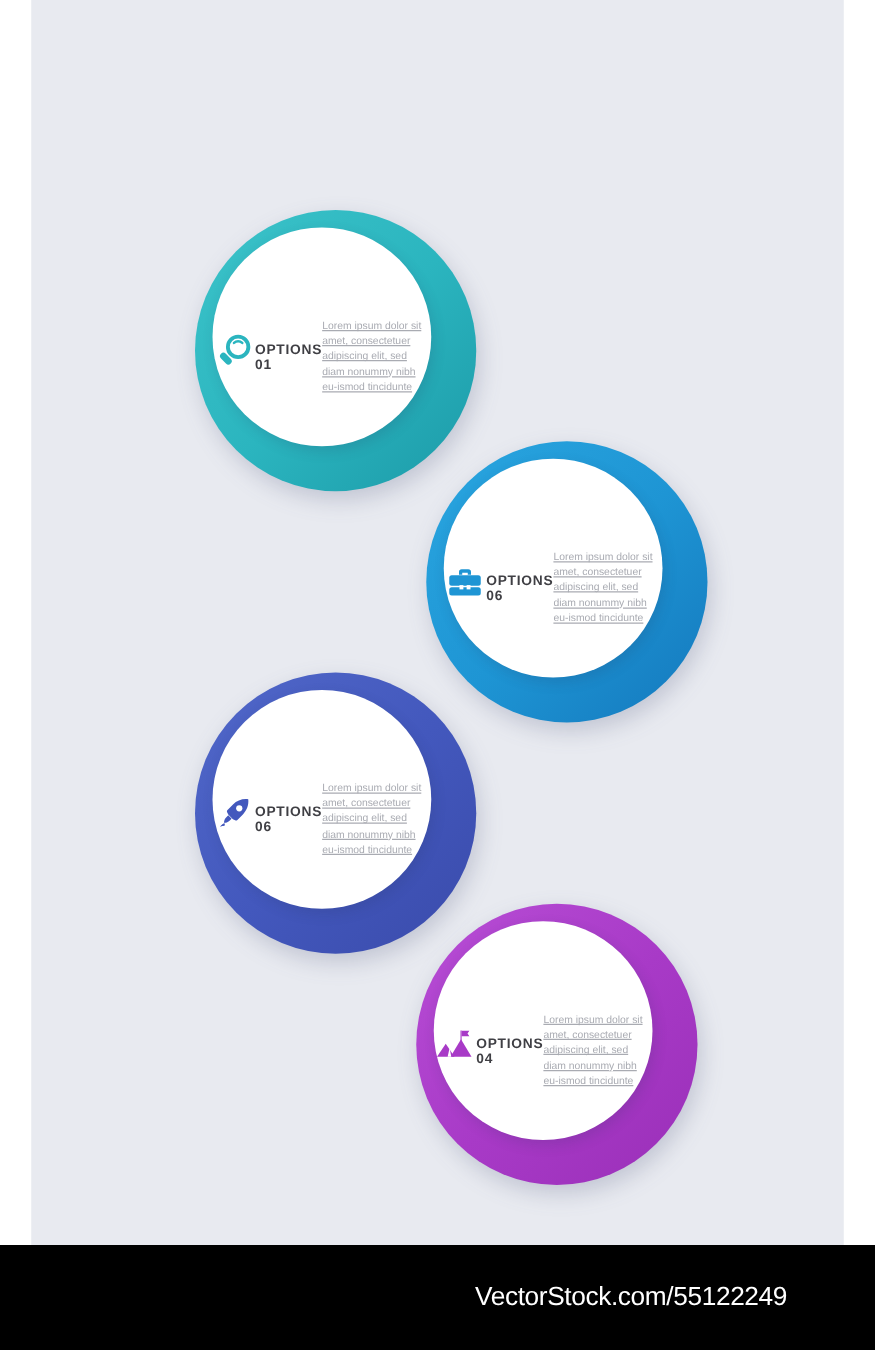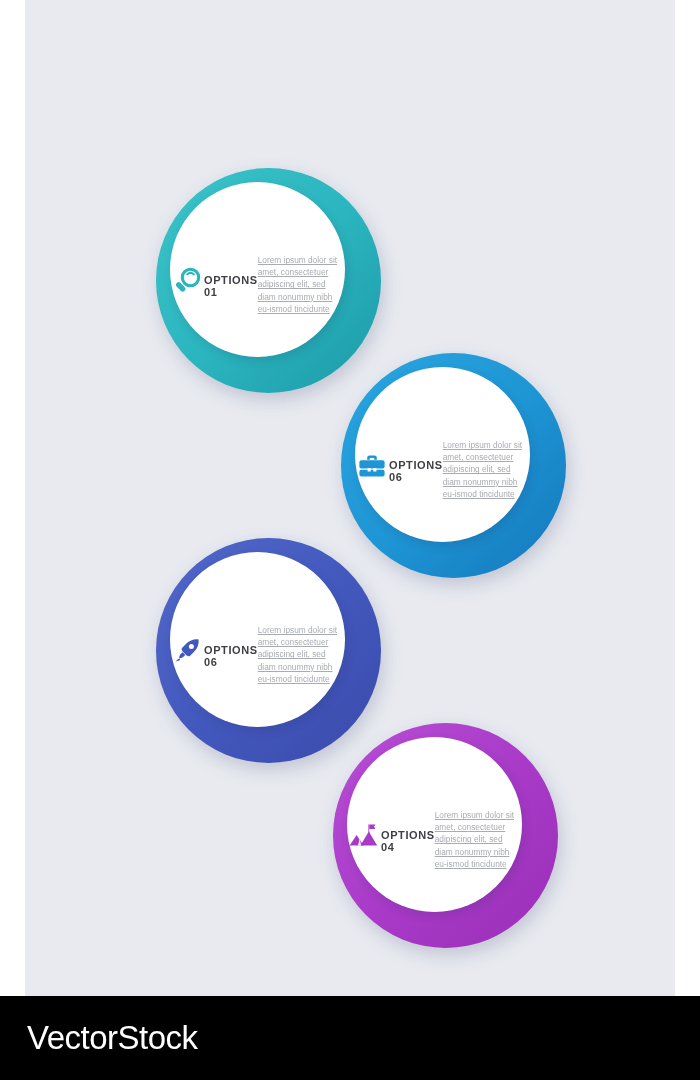--- a/index.html
+++ b/index.html
@@ -225,16 +225,16 @@
           </svg>
         </span>
         <div class="node-title">OPTIONS 04</div>
         <div class="node-desc">Lorem ipsum dolor sit amet, consectetuer adipiscing elit, sed diam nonummy nibh eu-ismod tincidunte</div>
       </div>
     </div>
 
   </div>
 
   <div class="watermark">
-    <span class="wm-logo">VectorStock</span>
+    <span class="wm-url">VectorStock.com/55122249</span>
   </div>
 
 </div>
 
 </body></html>

